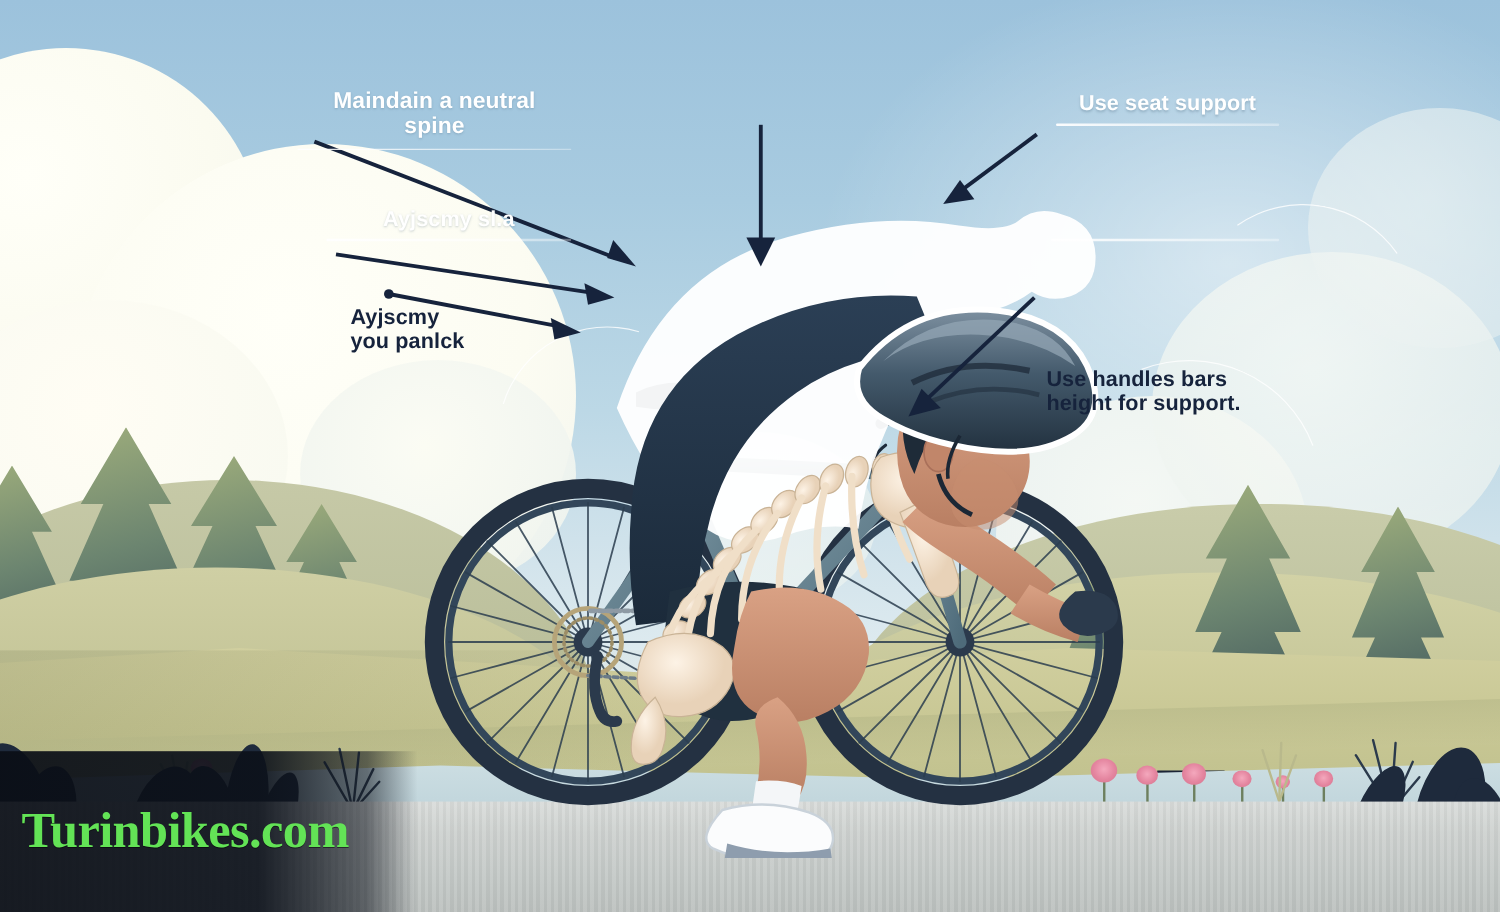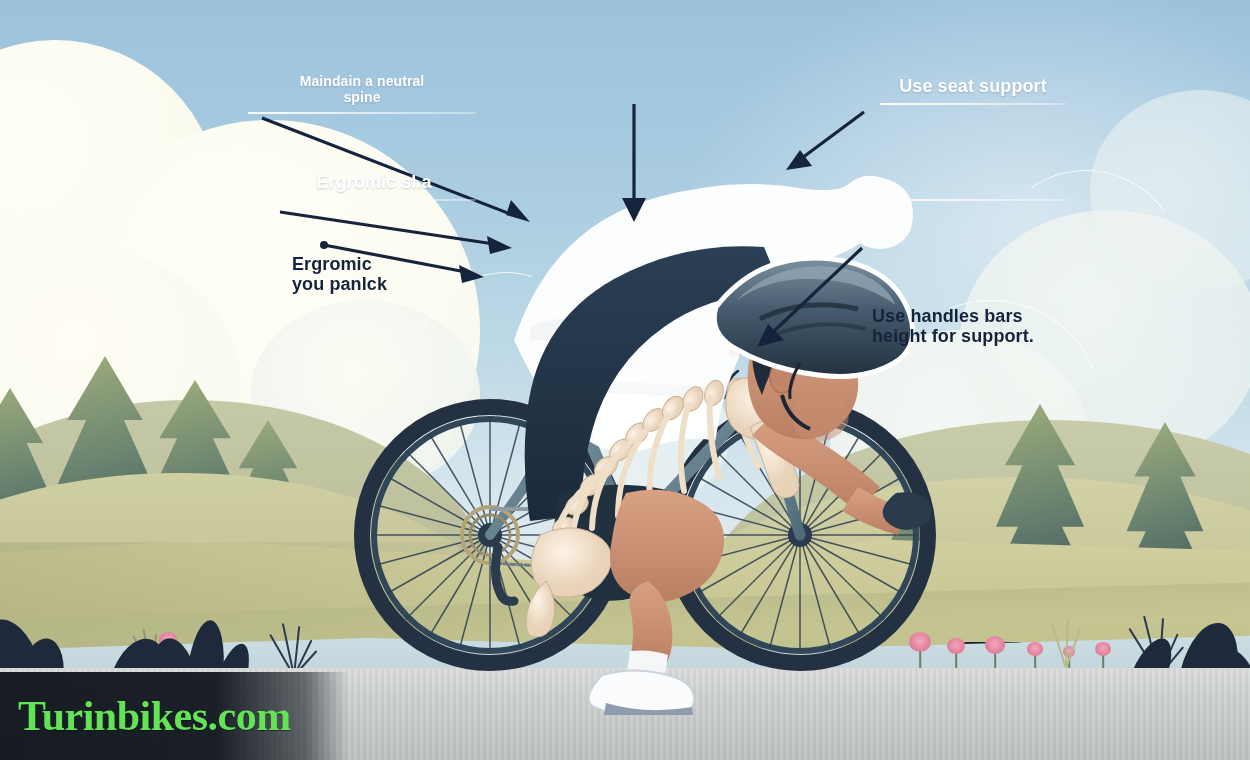--- a/index.html
+++ b/index.html
@@ -122,21 +122,21 @@
     background:linear-gradient(90deg,rgba(255,255,255,.95),rgba(255,255,255,.35));
     margin-top:7px;border-radius:2px;
   }
 
   .arrow{position:absolute;overflow:visible;}
   .arrow line{stroke:#16233c;stroke-width:3.2;}
   .arrow polygon{fill:#16233c;}
 
   
   #banner{
-    position:absolute;left:0;bottom:0;width:348px;height:88px;
+    position:absolute;left:0;bottom:0;width:348px;height:134px;
     background:linear-gradient(90deg,rgba(10,14,22,.93) 0%,rgba(12,17,26,.92) 62%,rgba(14,19,28,.55) 88%,rgba(16,21,30,0) 100%);
     display:flex;align-items:center;
   }
   #banner .wm{
     font-family:"Liberation Serif",serif;
     font-weight:bold;
     font-size:42px;
     color:#63e356;
     letter-spacing:-.5px;
     padding-left:18px;
@@ -578,32 +578,32 @@
       <polygon points="786,170 800,150 812,166"></polygon>
     </g>
 
     <g>
       <line x1="862" y1="248" x2="772" y2="333"></line>
       <polygon points="757,347 768,324 784,340"></polygon>
     </g>
   </svg>
 
   <div class="callout light" style="left:248px;top:74px;width:228px;text-align:center;">
-    <div class="txt" style="font-size:14px;">Maindain a neutral
+    <div class="txt" style="font-size:19px;">Maindain a neutral
 spine</div>
     <div class="rule" style="width:228px;"></div>
   </div>
 
   <div class="callout light" style="left:272px;top:172px;width:204px;text-align:center;">
-    <div class="txt" style="font-size:18px;">Ergromic sl.a</div>
+    <div class="txt" style="font-size:18px;">Ayjscmy sl.a</div>
     <div class="rule" style="width:204px;"></div>
   </div>
 
   <div class="callout dark" style="left:292px;top:254px;width:200px;text-align:left;">
-    <div class="txt" style="font-size:18px;">Ergromic
+    <div class="txt" style="font-size:18px;">Ayjscmy
 you panlck</div>
   </div>
 
 
   <div class="callout light" style="left:880px;top:76px;width:186px;text-align:center;">
     <div class="txt" style="font-size:18px;">Use seat support</div>
     <div class="rule" style="width:186px;"></div>
   </div>
 
   <div class="callout light" style="left:876px;top:192px;width:190px;text-align:left;">

